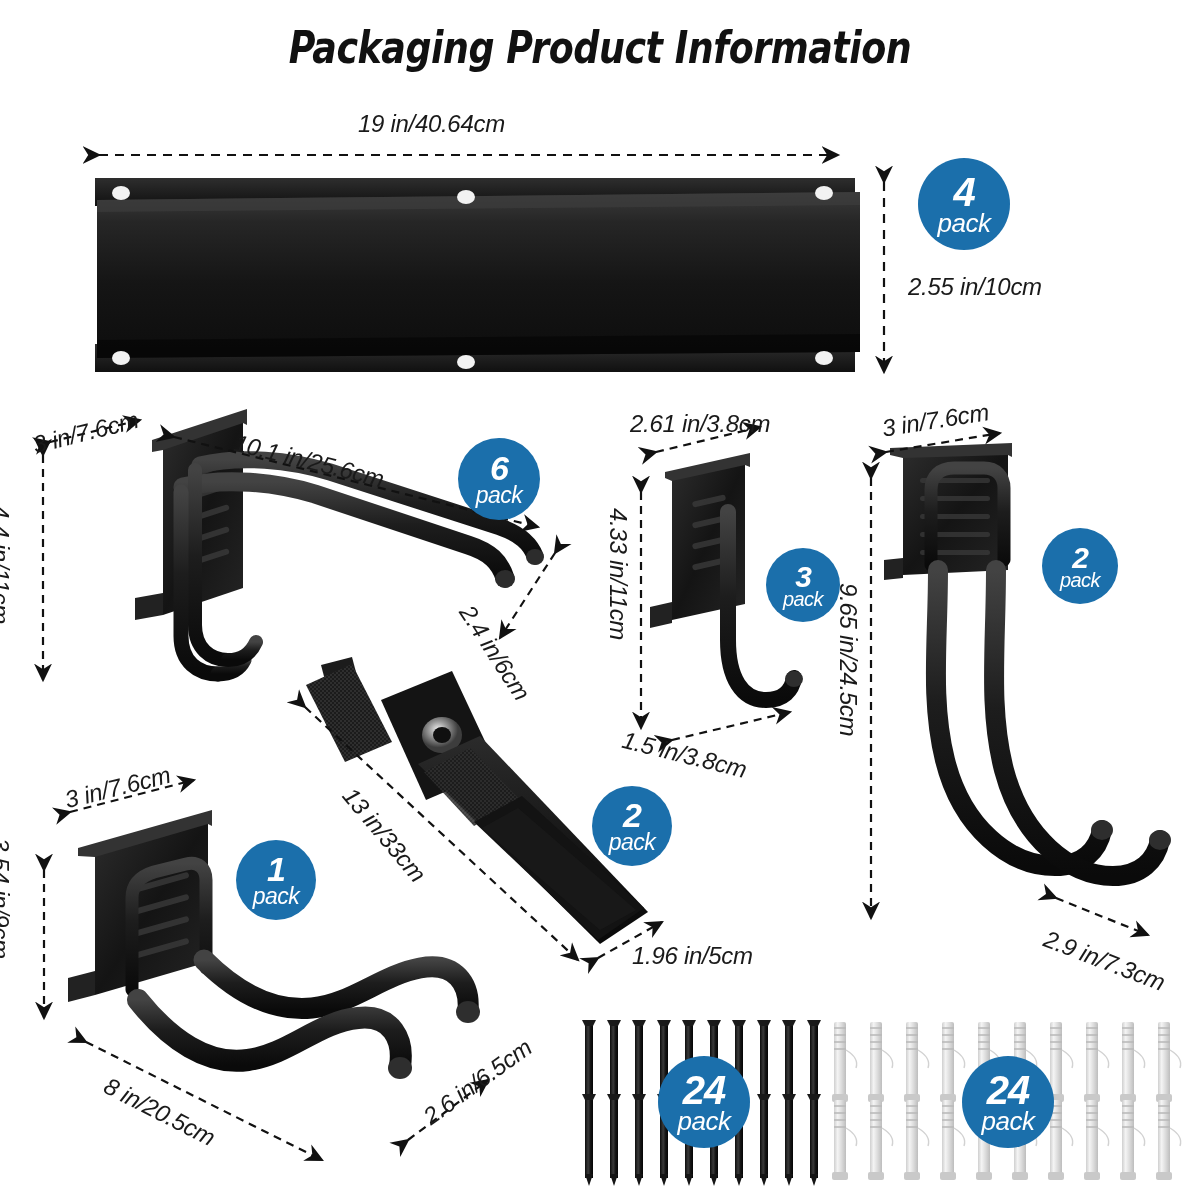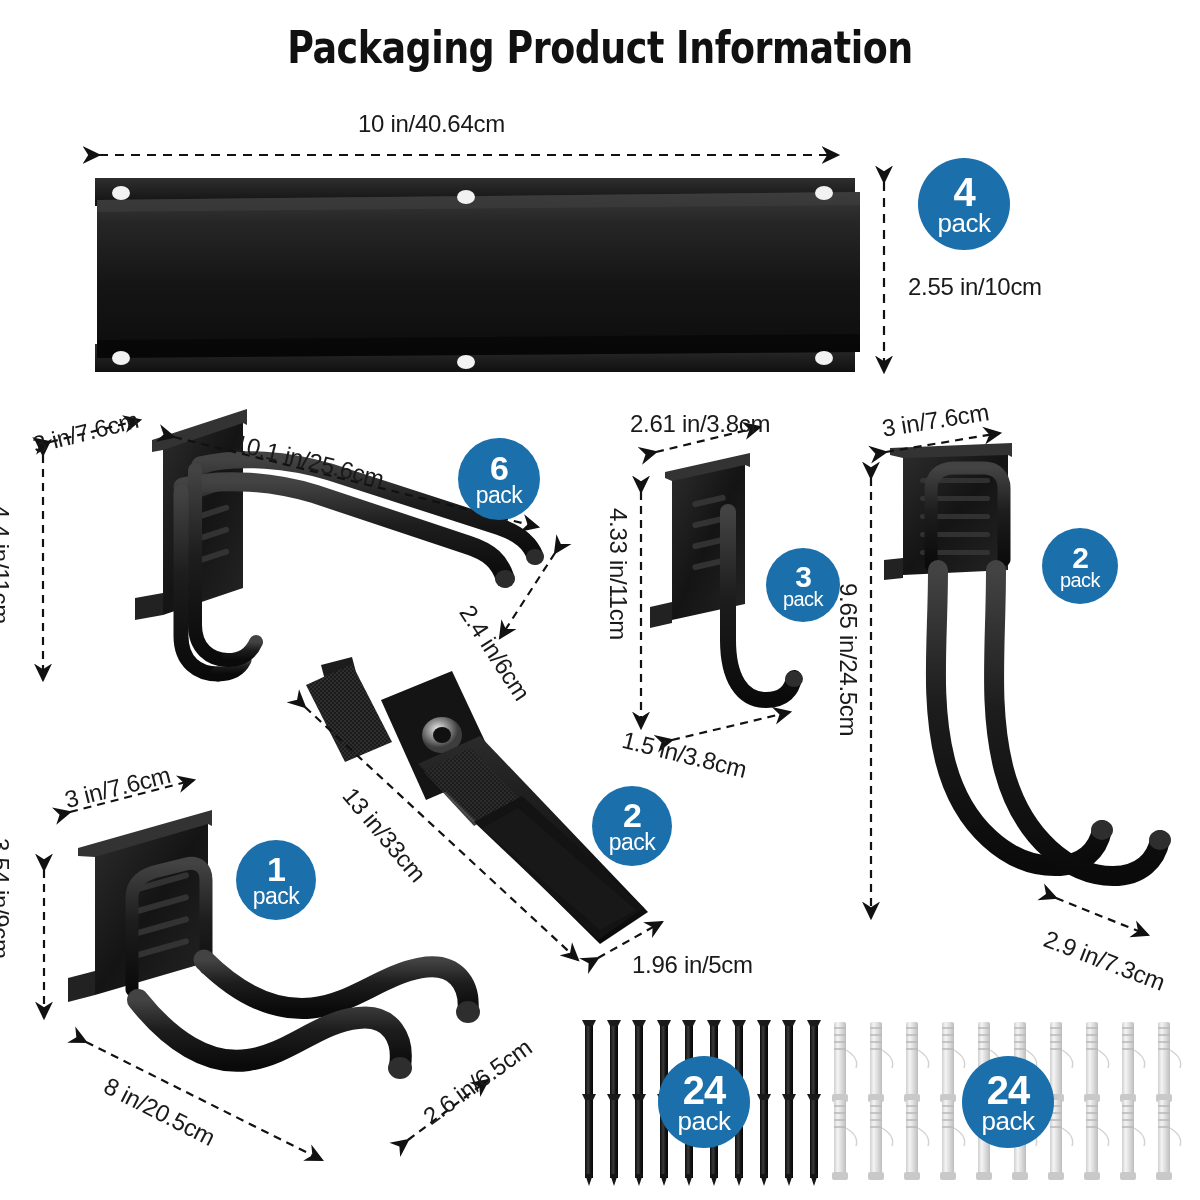--- a/index.html
+++ b/index.html
@@ -4,21 +4,21 @@
 <style>
   html,body{margin:0;padding:0;}
   body{
     width:1200px;height:1200px;
     background:#ffffff;
     font-family:"Liberation Sans", sans-serif;
     color:#111;
     overflow:hidden;
     position:relative;
   }
-  #stage{position:relative;width:1200px;height:1200px;}
+  #stage{position:relative;width:1200px;height:1200px;font-style:italic;}
 
   
   .title{
     position:absolute;left:0;top:22px;width:1200px;
     text-align:center;
     font-family:"DejaVu Sans Condensed","Liberation Sans",sans-serif;
     font-weight:bold;
     font-size:44px;
     letter-spacing:-0.5px;
     transform:scaleX(0.92);
@@ -486,38 +486,38 @@
         <g transform="translate(1164,1100)">
             <rect x="-6" y="0" width="12" height="78" rx="2" fill="url(#ancG)"></rect>
             <rect x="-8" y="72" width="16" height="8" rx="2" fill="#c9c9c9"></rect>
             <path d="M-6,6 h12 M-6,13 h12 M-6,20 h12 M-6,27 h12" stroke="#b8b8b8" stroke-width="1.6"></path>
             <path d="M6,28 C16,34 18,40 16,46" stroke="#d2d2d2" stroke-width="1.4" fill="none"></path>
           </g>
       </g>
     </g>
   </svg>
 
-  <div class="dim" style="left:358px;top:110px;">10 in/40.64cm</div>
+  <div class="dim" style="left:358px;top:110px;">19 in/40.64cm</div>
   <div class="dim" style="left:908px;top:273px;">2.55 in/10cm</div>
 
   <div class="dim" style="left:30px;top:432px;transform:rotate(-14deg);">3 in/7.6cm</div>
   <div class="dim" style="left:238px;top:429px;transform:rotate(14deg);">10.1 in/25.6cm</div>
   <div class="dim" style="left:14px;top:505px;transform:rotate(90deg);transform-origin:left top;">4.4 in/11cm</div>
   <div class="dim" style="left:477px;top:600px;transform:rotate(57deg);transform-origin:left top;">2.4 in/6cm</div>
 
   <div class="dim" style="left:630px;top:410px;">2.61 in/3.8cm</div>
   <div class="dim" style="left:632px;top:508px;transform:rotate(90deg);transform-origin:left top;">4.33 in/11cm</div>
   <div class="dim" style="left:626px;top:726px;transform:rotate(14deg);">1.5 in/3.8cm</div>
 
   <div class="dim" style="left:880px;top:415px;transform:rotate(-9deg);">3 in/7.6cm</div>
   <div class="dim" style="left:862px;top:583px;transform:rotate(90deg);transform-origin:left top;">9.65 in/24.5cm</div>
   <div class="dim" style="left:1050px;top:925px;transform:rotate(21deg);">2.9 in/7.3cm</div>
 
   <div class="dim" style="left:358px;top:782px;transform:rotate(50deg);transform-origin:left top;">13 in/33cm</div>
-  <div class="dim" style="left:632px;top:942px;margin-top:9px;">1.96 in/5cm</div>
+  <div class="dim" style="left:632px;top:942px;">1.96 in/5cm</div>
 
   <div class="dim" style="left:62px;top:787px;transform:rotate(-14deg);">3 in/7.6cm</div>
   <div class="dim" style="left:14px;top:838px;transform:rotate(90deg);transform-origin:left top;">3.54 in/9cm</div>
   <div class="dim" style="left:112px;top:1072px;transform:rotate(27deg);transform-origin:left top;">8 in/20.5cm</div>
   <div class="dim" style="left:418px;top:1108px;transform:rotate(-36deg);transform-origin:left top;">2.6 in/6.5cm</div>
 
   <div class="badge lg" style="left:918px;top:158px;width:92px;height:92px;">
     <span class="num">4</span>
     <span class="pk">pack</span>
   </div>

